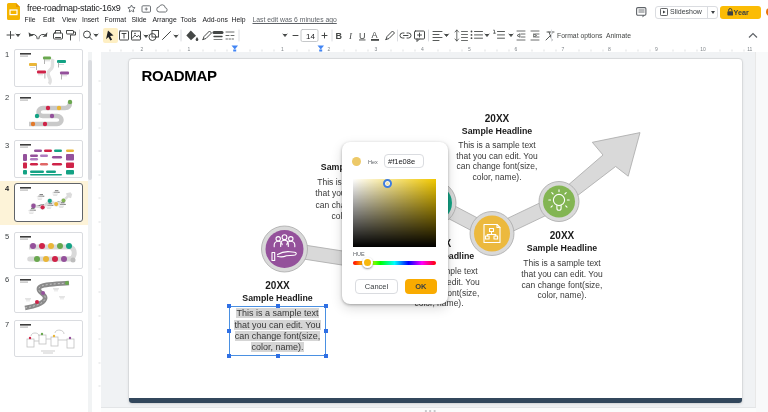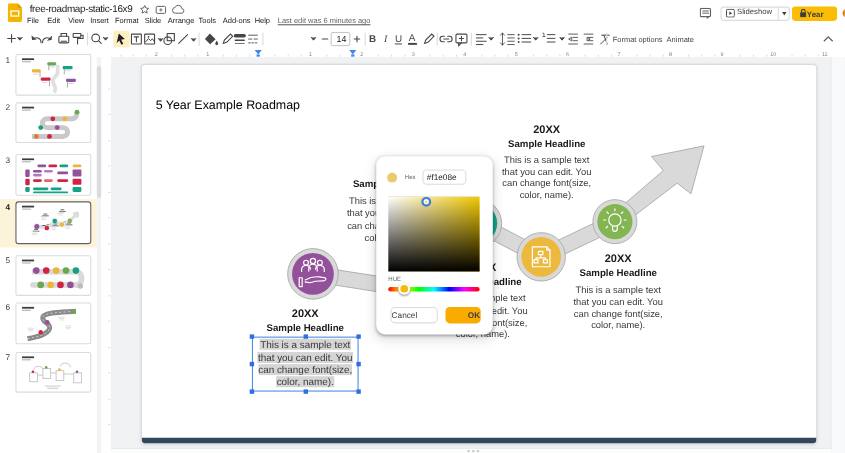--- a/index.html
+++ b/index.html
@@ -13,21 +13,21 @@
 <div id="app">
 
   <div class="abs" style="left:100px;top:51px;width:668px;height:361px;background:#f0f2f4;"></div>
 
   <div class="abs" style="left:755px;top:51px;width:13px;height:361px;background:#f8f9fa;border-left:1px solid #e8e8e8;"></div>
 
   <div class="abs" style="left:128px;top:58px;width:615px;height:346px;background:#fff;border:1px solid #d8dadc;border-radius:4px;box-shadow:0 1px 3px rgba(0,0,0,0.06);"></div>
 
   <div class="abs" style="left:129px;top:398px;width:613px;height:5px;background:#32475c;border-radius:0 0 3px 3px;"></div>
 
-  <div class="abs" style="left:141.5px;top:89.5px;font-size:11.3px;color:#000;">5 Year Example Roadmap</div>
+  <div class="abs" style="left:141.5px;top:66.5px;font-size:15px;font-weight:700;color:#000;letter-spacing:-0.35px;">ROADMAP</div>
 
   <svg class="abs" style="left:128px;top:58px;" width="615" height="346" viewBox="128 58 615 346">
     <g stroke="#a8a8a8" stroke-width="0.8" fill="#d9d9d9">
 
       <polygon points="554.8,196.6 563.2,206.5 615.6,166.5 628.2,176.2 640,132.6 592.3,142.3 603,155"></polygon>
 
       <polygon points="283.4,255.9 366.9,268.9 369.1,255.1 285.6,242.1"></polygon>
       <polygon points="372.7,267.2 438.7,208.2 429.3,197.8 363.3,256.8"></polygon>
       <polygon points="430.7,209.2 488.7,239.7 495.3,227.3 437.3,196.8"></polygon>
       <polygon points="495.0,239.8 562.0,207.8 556.0,195.2 489.0,227.2"></polygon>
@@ -547,16 +547,16 @@
   <div class="abs" style="left:341.5px;top:141.5px;width:106px;height:162.5px;background:#fff;border-radius:8px;box-shadow:0 1px 3px rgba(0,0,0,0.3), 0 4px 12px rgba(0,0,0,0.15);"></div>
   <div class="abs" style="left:352px;top:157px;width:9px;height:9px;border-radius:50%;background:#edc968;"></div>
   <div class="abs" style="left:368px;top:158.5px;font-size:5.5px;color:#5f6368;">Hex</div>
   <div class="abs" style="left:383.5px;top:153.5px;width:40px;height:14px;border:1px solid #dadce0;border-radius:4px;"></div>
   <div class="abs" style="left:388px;top:157px;font-size:7.5px;color:#202124;">#f1e08e</div>
   <div class="abs" style="left:352.5px;top:179px;width:83.5px;height:67.5px;background:linear-gradient(to top, #000, rgba(0,0,0,0)), linear-gradient(to right, #fff, #f1c800);"></div>
   <div class="abs" style="left:382.5px;top:178.5px;width:9px;height:9px;border-radius:50%;border:2px solid #3f7de0;background:rgba(255,255,255,0.25);box-shadow:0 0 0 1px rgba(255,255,255,0.9) inset;"></div>
   <div class="abs" style="left:353px;top:250.5px;font-size:5.5px;color:#5f6368;">HUE</div>
   <div class="abs" style="left:353px;top:260.5px;width:83px;height:4.5px;border-radius:2.5px;background:linear-gradient(to right,#f00 0%,#ff8000 8%,#ff0 17%,#0f0 33%,#0ff 50%,#00f 67%,#f0f 83%,#f00 100%);"></div>
   <div class="abs" style="left:362px;top:257px;width:11px;height:11px;border-radius:50%;background:#f7b80c;border:2px solid #fff;box-shadow:0 1px 2px rgba(0,0,0,0.4);"></div>
-  <div class="abs" style="left:355px;top:278.5px;width:43px;height:15.5px;border:1px solid #dadce0;border-radius:4px;background:#fff;text-align:left;font-size:7.5px;color:#3c4043;line-height:14px;">Cancel</div>
-  <div class="abs" style="left:405px;top:278.5px;width:31.5px;height:15.5px;border-radius:4px;background:#f9ab00;text-align:right;font-size:7.5px;font-weight:700;color:#3c4043;line-height:15px;">OK</div>
+  <div class="abs" style="left:355px;top:278.5px;width:43px;height:15.5px;border:1px solid #dadce0;border-radius:4px;background:#fff;text-align:center;font-size:7.5px;color:#3c4043;line-height:14px;">Cancel</div>
+  <div class="abs" style="left:405px;top:278.5px;width:31.5px;height:15.5px;border-radius:4px;background:#f9ab00;text-align:center;font-size:7.5px;font-weight:700;color:#3c4043;line-height:15px;">OK</div>
 
 </div>
 
 </body></html>

